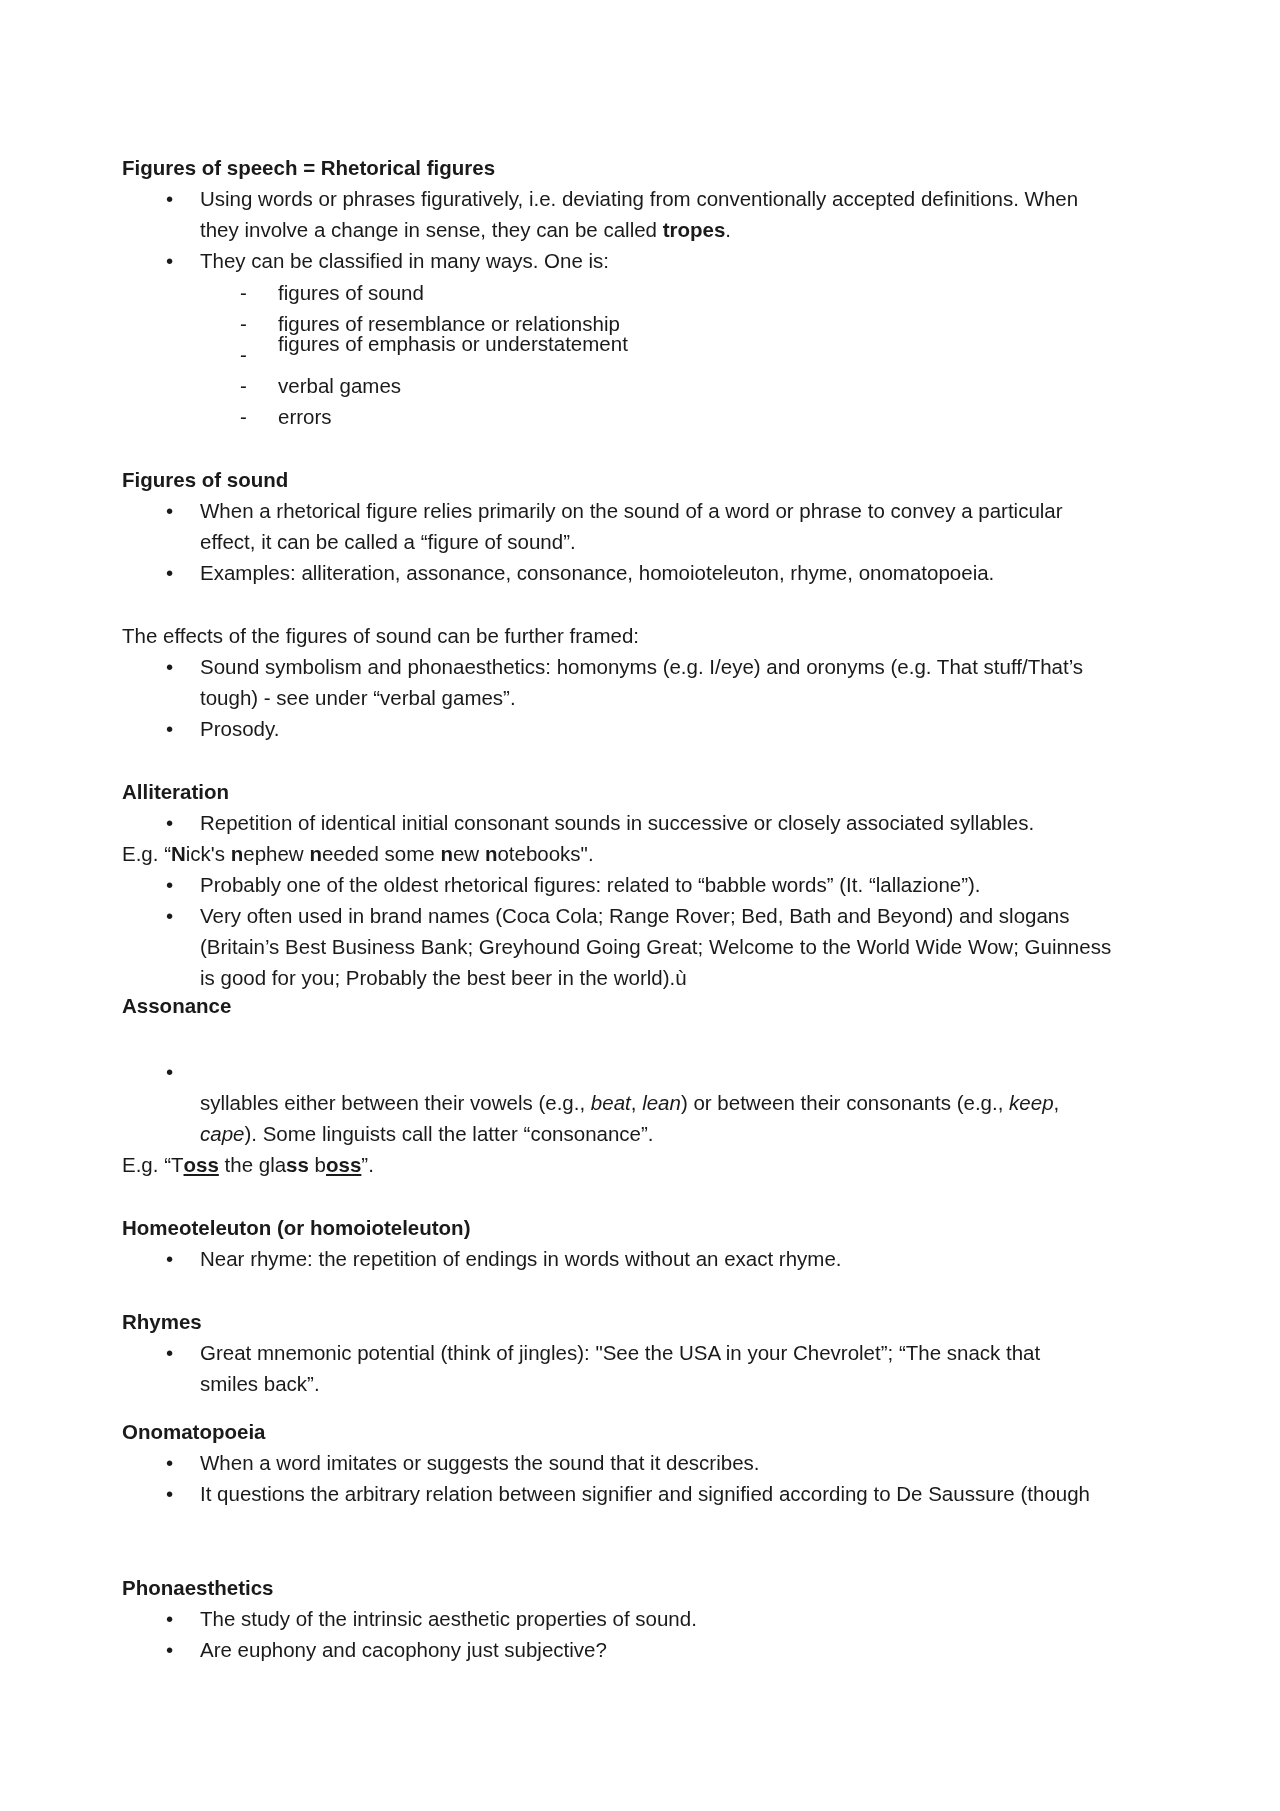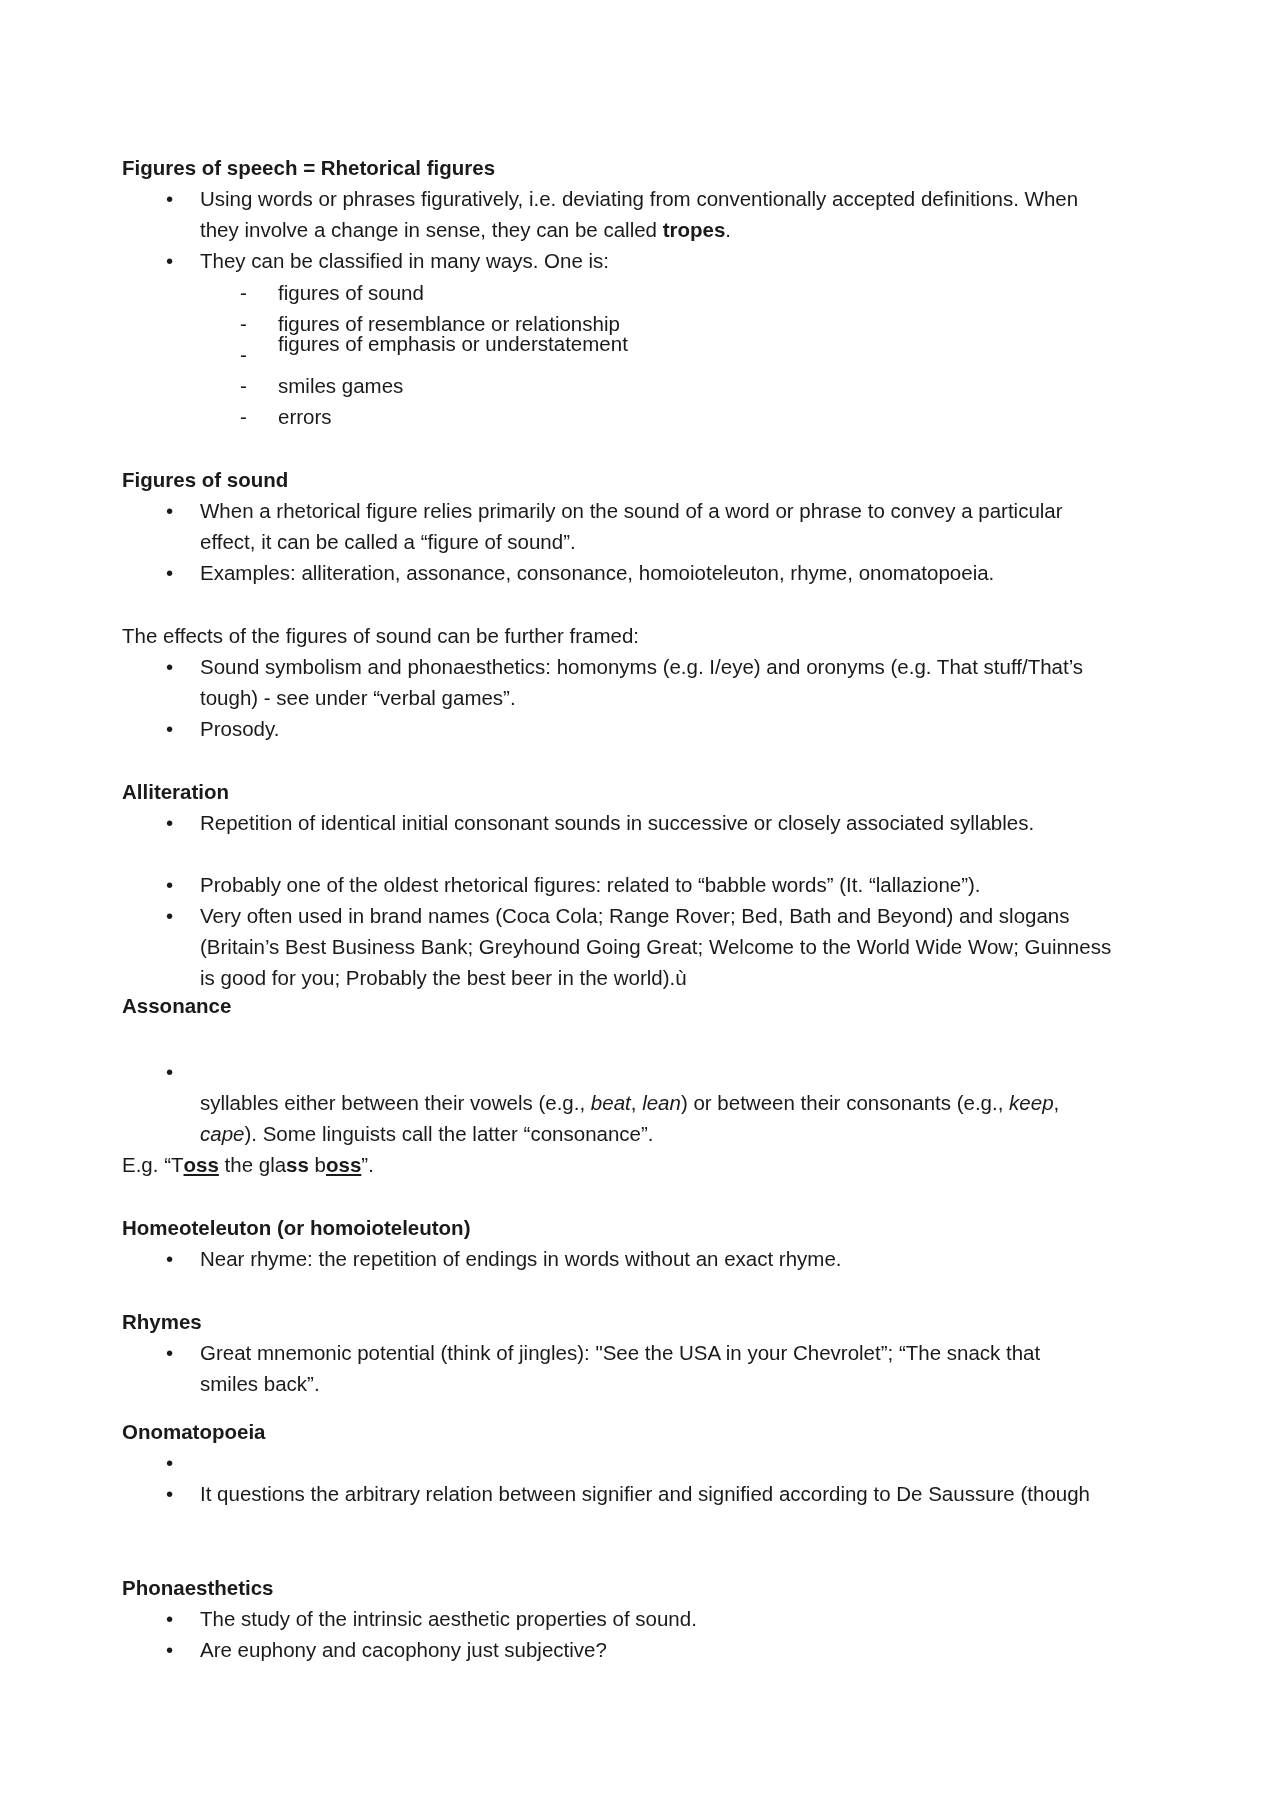--- a/index.html
+++ b/index.html
@@ -33,41 +33,42 @@
   <div class="line bul" style="top:249px">•</div>
   <div class="line btxt" style="top:249px">They can be classified in many ways. One is:</div>
 
   <div class="line dash" style="top:281px">-</div>
   <div class="line dtxt" style="top:281px">figures of sound</div>
   <div class="line dash" style="top:312px">-</div>
   <div class="line dtxt" style="top:312px">figures of resemblance or relationship</div>
   <div class="line dash" style="top:343px">-</div>
   <div class="line dtxt" style="top:332px">figures of emphasis or understatement</div>
   <div class="line dash" style="top:374px">-</div>
-  <div class="line dtxt" style="top:374px">smiles games</div>
+  <div class="line dtxt" style="top:374px">verbal games</div>
   <div class="line dash" style="top:405px">-</div>
   <div class="line dtxt" style="top:405px">errors</div>
 
   <div class="line h" style="top:468px">Figures of sound</div>
   <div class="line bul" style="top:499px">•</div>
   <div class="line btxt" style="top:499px">When a rhetorical figure relies primarily on the sound of a word or phrase to convey a particular</div>
   <div class="line btxt" style="top:530px">effect, it can be called a “figure of sound”.</div>
   <div class="line bul" style="top:561px">•</div>
   <div class="line btxt" style="top:561px">Examples: alliteration, assonance, consonance, homoioteleuton, rhyme, onomatopoeia.</div>
 
   <div class="line p0" style="top:624px">The effects of the figures of sound can be further framed:</div>
   <div class="line bul" style="top:655px">•</div>
   <div class="line btxt" style="top:655px">Sound symbolism and phonaesthetics: homonyms (e.g. I/eye) and oronyms (e.g. That stuff/That’s</div>
   <div class="line btxt" style="top:686px">tough)  - see under “verbal games”.</div>
   <div class="line bul" style="top:717px">•</div>
   <div class="line btxt" style="top:717px">Prosody.</div>
 
   <div class="line h" style="top:780px">Alliteration</div>
   <div class="line bul" style="top:811px">•</div>
   <div class="line btxt" style="top:811px">Repetition of identical initial consonant sounds in successive or closely associated syllables.</div>
+  <div class="line p0" style="top:842px"><span>E.g. “</span><b>N</b><span>ick's </span><b>n</b><span>ephew </span><b>n</b><span>eeded some </span><b>n</b><span>ew </span><b>n</b><span>otebooks".</span></div>
   <div class="line bul" style="top:873px">•</div>
   <div class="line btxt" style="top:873px">Probably one of the oldest rhetorical figures: related to “babble words” (It. “lallazione”).</div>
   <div class="line bul" style="top:904px">•</div>
   <div class="line btxt" style="top:904px">Very often used in brand names (Coca Cola; Range Rover; Bed, Bath and Beyond) and slogans</div>
   <div class="line btxt" style="top:935px">(Britain’s Best Business Bank; Greyhound Going Great; Welcome to the World Wide Wow; Guinness</div>
   <div class="line btxt" style="top:966px">is good for you; Probably the best beer in the world).ù</div>
 
   <div class="line h" style="top:994px">Assonance</div>
   <div class="line bul" style="top:1060px">•</div>
   <div class="line btxt" style="top:1091px"><span>syllables either between their vowels (e.g., </span><i>beat</i><span>, </span><i>lean</i><span>) or between their consonants (e.g., </span><i>keep</i><span>,</span></div>
@@ -78,20 +79,21 @@
   <div class="line bul" style="top:1247px">•</div>
   <div class="line btxt" style="top:1247px">Near rhyme: the repetition of endings in words  without an exact rhyme.</div>
 
   <div class="line h" style="top:1310px">Rhymes</div>
   <div class="line bul" style="top:1341px">•</div>
   <div class="line btxt" style="top:1341px">Great mnemonic potential (think of jingles): "See the USA in your Chevrolet”; “The snack that</div>
   <div class="line btxt" style="top:1372px">smiles back”.</div>
 
   <div class="line h" style="top:1420px">Onomatopoeia</div>
   <div class="line bul" style="top:1451px">•</div>
+  <div class="line btxt" style="top:1451px">When a word imitates or suggests the sound that it describes.</div>
   <div class="line bul" style="top:1482px">•</div>
   <div class="line btxt" style="top:1482px">It questions the arbitrary relation between signifier and signified according to De Saussure (though</div>
 
   <div class="line h" style="top:1576px">Phonaesthetics</div>
   <div class="line bul" style="top:1607px">•</div>
   <div class="line btxt" style="top:1607px">The study of the intrinsic aesthetic properties of sound.</div>
   <div class="line bul" style="top:1638px">•</div>
   <div class="line btxt" style="top:1638px">Are euphony and cacophony just subjective?</div>
 
 </div>

